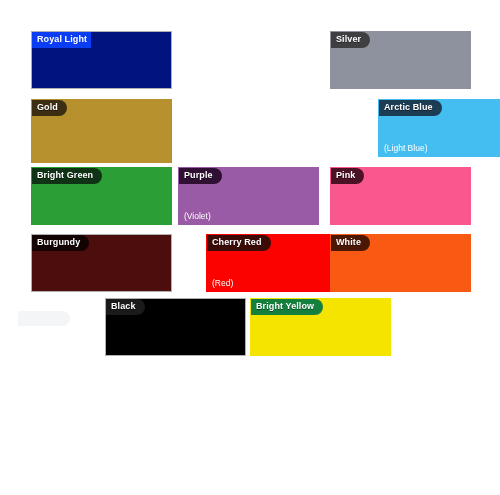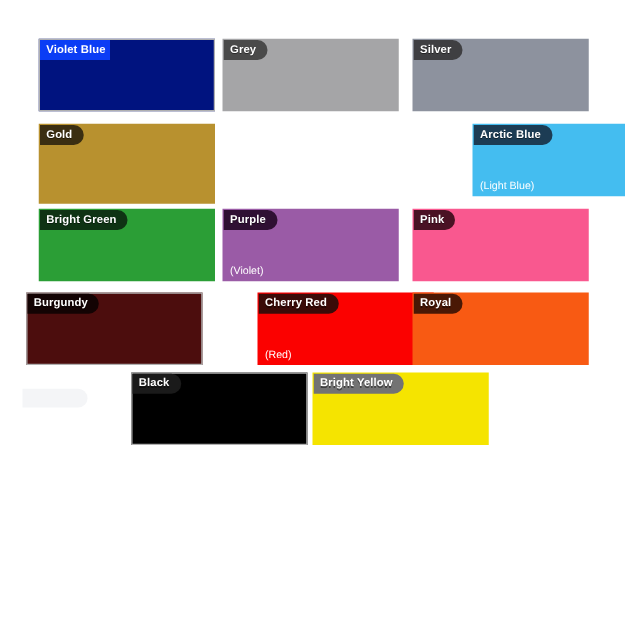--- a/index.html
+++ b/index.html
@@ -85,25 +85,21 @@
     border-radius: 0 9px 9px 0;
     background: #f4f5f7;
   }
 </style>
 </head>
 <body>
 
 <div id="swatch-canvas">
     <div class="swatch outlined" style="left: 31px; top: 31px; width: 141px; height: 58px;">
       <div class="swatch-fill" style="background: rgb(0, 19, 127);"></div>
-      <span class="swatch-badge highlight" style="background: rgb(11, 61, 245);">Violet Blue</span>
-    </div>
-    <div class="swatch" style="left: 178px; top: 31px; width: 141px; height: 58px;">
-      <div class="swatch-fill" style="background: rgb(165, 165, 167);"></div>
-      <span class="swatch-badge" style="background: rgb(74, 74, 74);">Grey</span>
+      <span class="swatch-badge highlight" style="background: rgb(11, 61, 245);">Royal Light</span>
     </div>
     <div class="swatch" style="left: 330px; top: 31px; width: 141px; height: 58px;">
       <div class="swatch-fill" style="background: rgb(141, 146, 158);"></div>
       <span class="swatch-badge" style="background: rgb(63, 63, 66);">Silver</span>
     </div>
     <div class="swatch" style="left: 31px; top: 99px; width: 141px; height: 64px;">
       <div class="swatch-fill" style="background: rgb(184, 145, 47);"></div>
       <span class="swatch-badge" style="background: rgb(59, 46, 18);">Gold</span>
     </div>
     <div class="swatch" style="left: 330px; top: 99px; width: 141px; height: 58px; margin-left: 48px;">
@@ -117,35 +113,35 @@
     </div>
     <div class="swatch" style="left: 178px; top: 167px; width: 141px; height: 58px;">
       <div class="swatch-fill" style="background: rgb(154, 91, 166);"></div>
       <span class="swatch-badge" style="background: rgb(47, 16, 51);">Purple</span>
       <span class="swatch-alias">(Violet)</span>
     </div>
     <div class="swatch" style="left: 330px; top: 167px; width: 141px; height: 58px;">
       <div class="swatch-fill" style="background: rgb(249, 88, 143);"></div>
       <span class="swatch-badge" style="background: rgb(74, 18, 36);">Pink</span>
     </div>
-    <div class="swatch outlined" style="left: 21px; top: 234px; width: 141px; height: 58px;">
+    <div class="swatch outlined" style="left: 31px; top: 234px; width: 141px; height: 58px;">
       <div class="swatch-fill" style="background: rgb(76, 13, 13);"></div>
       <span class="swatch-badge" style="background: rgb(19, 3, 3);">Burgundy</span>
     </div>
     <div class="swatch" style="left: 178px; top: 234px; width: 141px; height: 58px; margin-left: 28px;">
       <div class="swatch-fill" style="background: rgb(251, 1, 0);"></div>
       <span class="swatch-badge" style="background: rgb(59, 11, 8);">Cherry Red</span>
       <span class="swatch-alias">(Red)</span>
     </div>
     <div class="swatch" style="left: 330px; top: 234px; width: 141px; height: 58px;">
       <div class="swatch-fill" style="background: rgb(248, 90, 19);"></div>
-      <span class="swatch-badge" style="background: rgb(74, 24, 5);">Royal</span>
+      <span class="swatch-badge" style="background: rgb(74, 24, 5);">White</span>
     </div>
     <div class="swatch outlined" style="left: 105px; top: 298px; width: 141px; height: 58px;">
       <div class="swatch-fill" style="background: rgb(0, 0, 0);"></div>
       <span class="swatch-badge" style="background: rgb(26, 26, 26);">Black</span>
     </div>
     <div class="swatch" style="left: 250px; top: 298px; width: 141px; height: 58px;">
       <div class="swatch-fill" style="background: rgb(245, 228, 0);"></div>
-      <span class="swatch-badge" style="background: #737373;">Bright Yellow</span>
+      <span class="swatch-badge" style="background: #15803d;">Bright Yellow</span>
     </div>
     <div class="ghost-badge" style="left: 18px; top: 311px; width: 52px; height: 15px;"></div>
   </div>
 
 </body></html>

